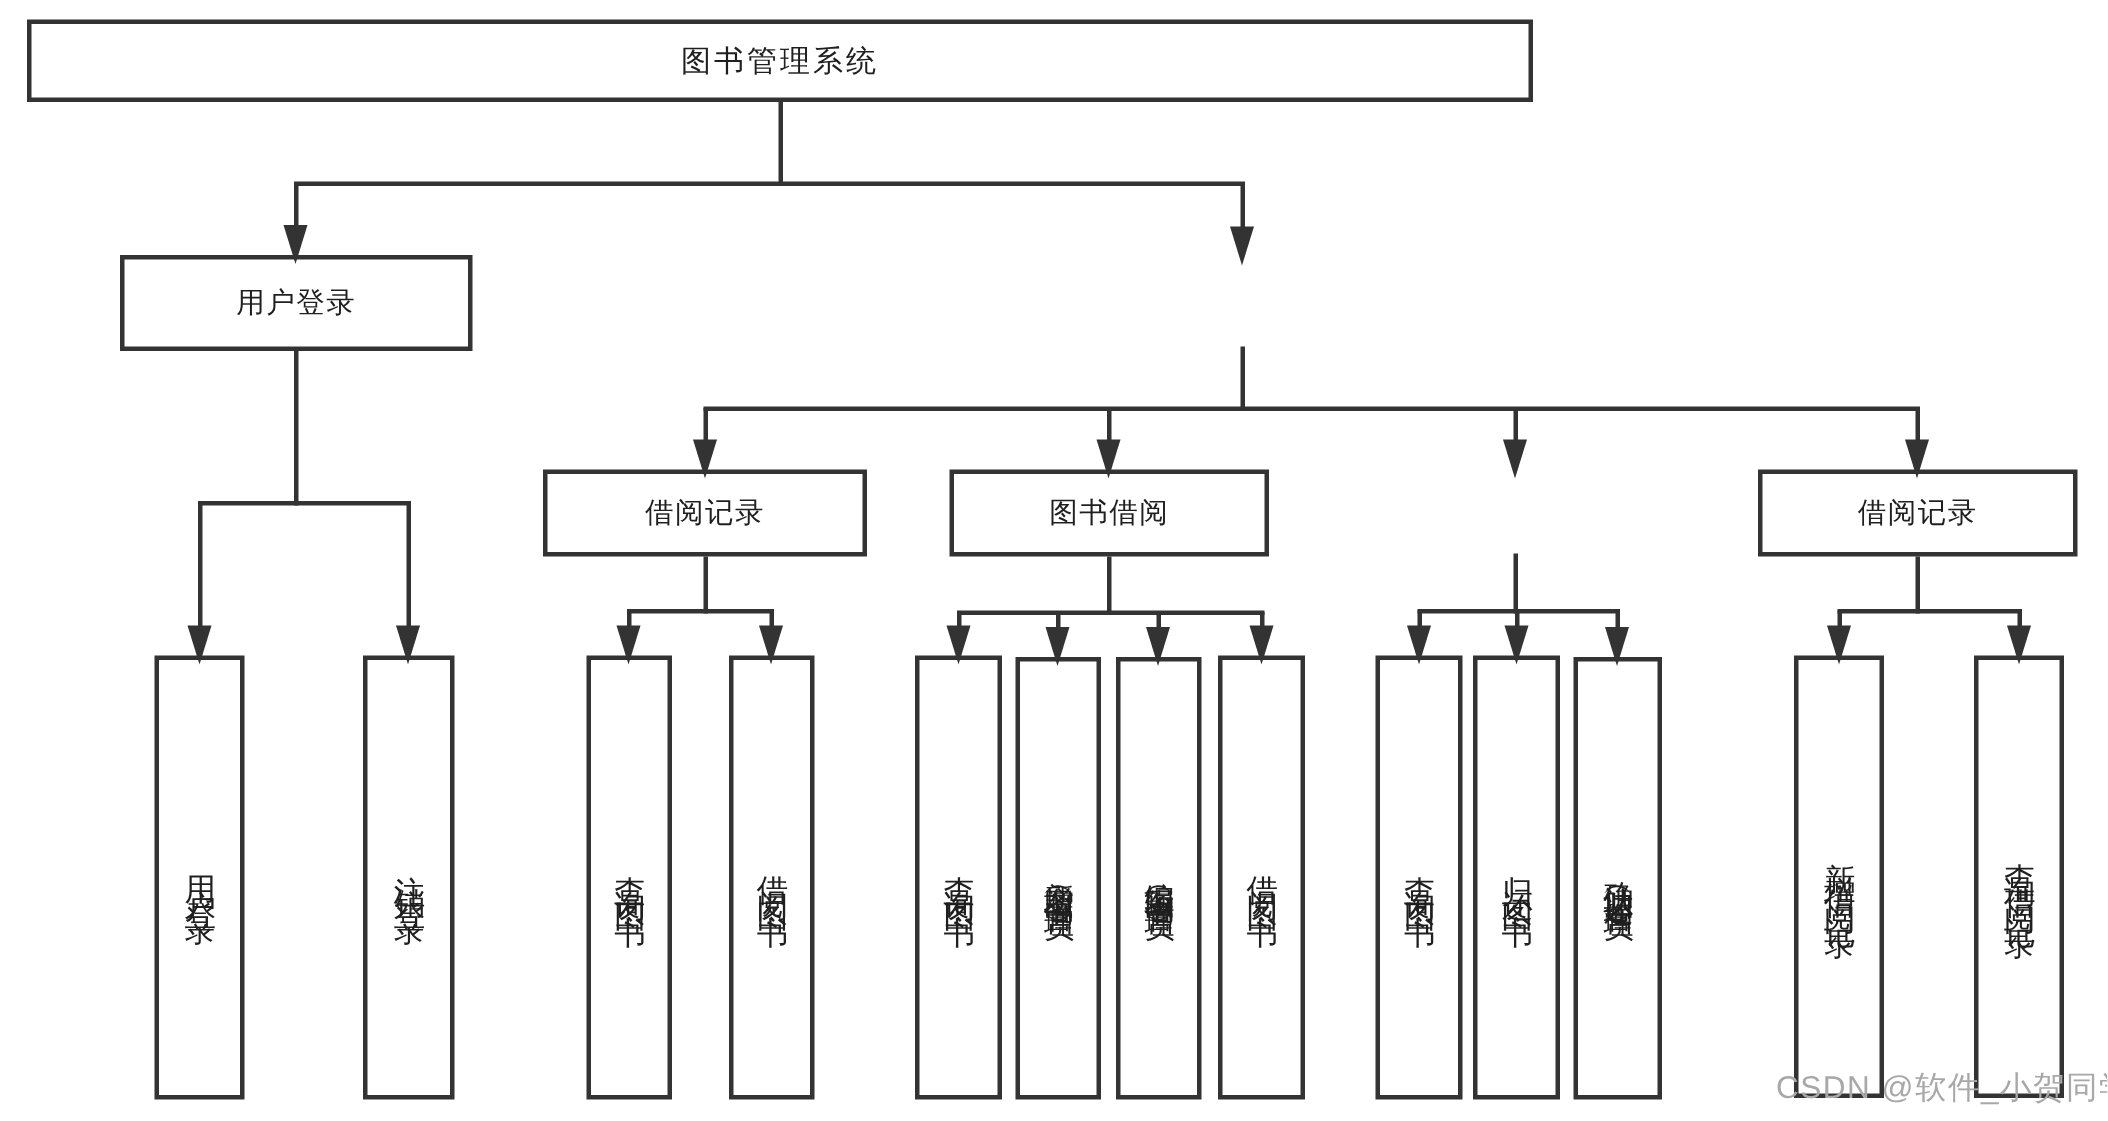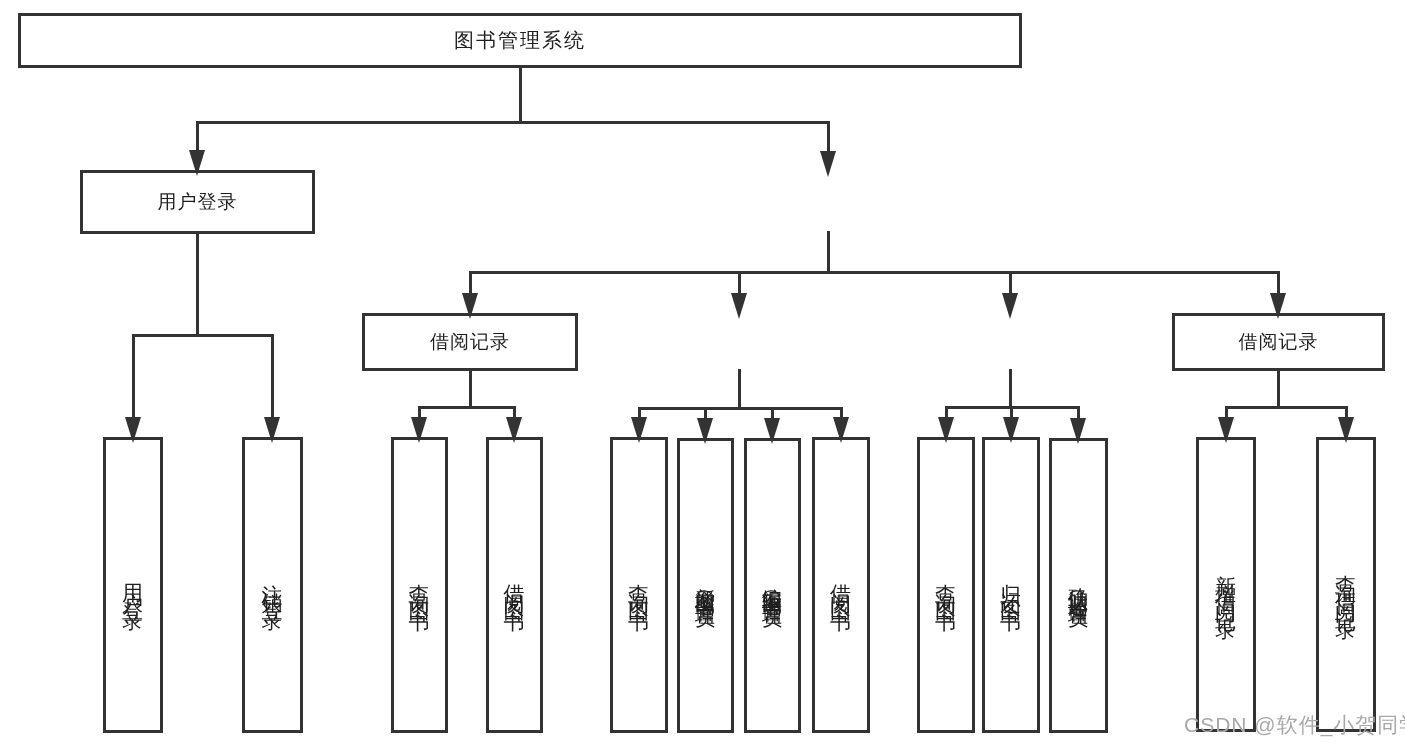--- a/index.html
+++ b/index.html
@@ -67,20 +67,21 @@
     <div class="arrowhead" data-name="arrowhead-down-icon" style="left: 1270px; top: 293px;"></div>
     <div class="node hh" data-name="node-newBooks" style="left: 362px; top: 313px; width: 216px; height: 58px;">借阅记录</div>
     <div class="line" data-name="connector-vline" style="left: 468.5px; top: 369px; width: 3px; height: 39.5px;"></div>
     <div class="line" data-name="connector-hline" style="left: 418px; top: 405.5px; width: 98px; height: 3px;"></div>
     <div class="line" data-name="connector-vline" style="left: 418px; top: 407px; width: 3px; height: 14px;"></div>
     <div class="arrowhead" data-name="arrowhead-down-icon" style="left: 411px; top: 417px;"></div>
     <div class="line" data-name="connector-vline" style="left: 513px; top: 407px; width: 3px; height: 14px;"></div>
     <div class="arrowhead" data-name="arrowhead-down-icon" style="left: 506px; top: 417px;"></div>
     <div class="node v" data-name="node-nbQuery" style="left: 391px; top: 437px; width: 57px; height: 296px;">查询图书</div>
     <div class="node v" data-name="node-nbBorrow" style="left: 486px; top: 437px; width: 57px; height: 296px;">借阅图书</div>
+    <div class="node hh" data-name="node-bookBorrow" style="left: 633px; top: 313px; width: 213px; height: 58px;">图书借阅</div>
     <div class="line" data-name="connector-vline" style="left: 738px; top: 369px; width: 3px; height: 40.5px;"></div>
     <div class="line" data-name="connector-hline" style="left: 637.5px; top: 406.5px; width: 205px; height: 3px;"></div>
     <div class="line" data-name="connector-vline" style="left: 637.5px; top: 408px; width: 3px; height: 13px;"></div>
     <div class="arrowhead" data-name="arrowhead-down-icon" style="left: 630.5px; top: 417px;"></div>
     <div class="line" data-name="connector-vline" style="left: 704px; top: 408px; width: 3px; height: 14px;"></div>
     <div class="arrowhead" data-name="arrowhead-down-icon" style="left: 697px; top: 418px;"></div>
     <div class="line" data-name="connector-vline" style="left: 771px; top: 408px; width: 3px; height: 14px;"></div>
     <div class="arrowhead" data-name="arrowhead-down-icon" style="left: 764px; top: 418px;"></div>
     <div class="line" data-name="connector-vline" style="left: 839.5px; top: 408px; width: 3px; height: 13px;"></div>
     <div class="arrowhead" data-name="arrowhead-down-icon" style="left: 832.5px; top: 417px;"></div>

